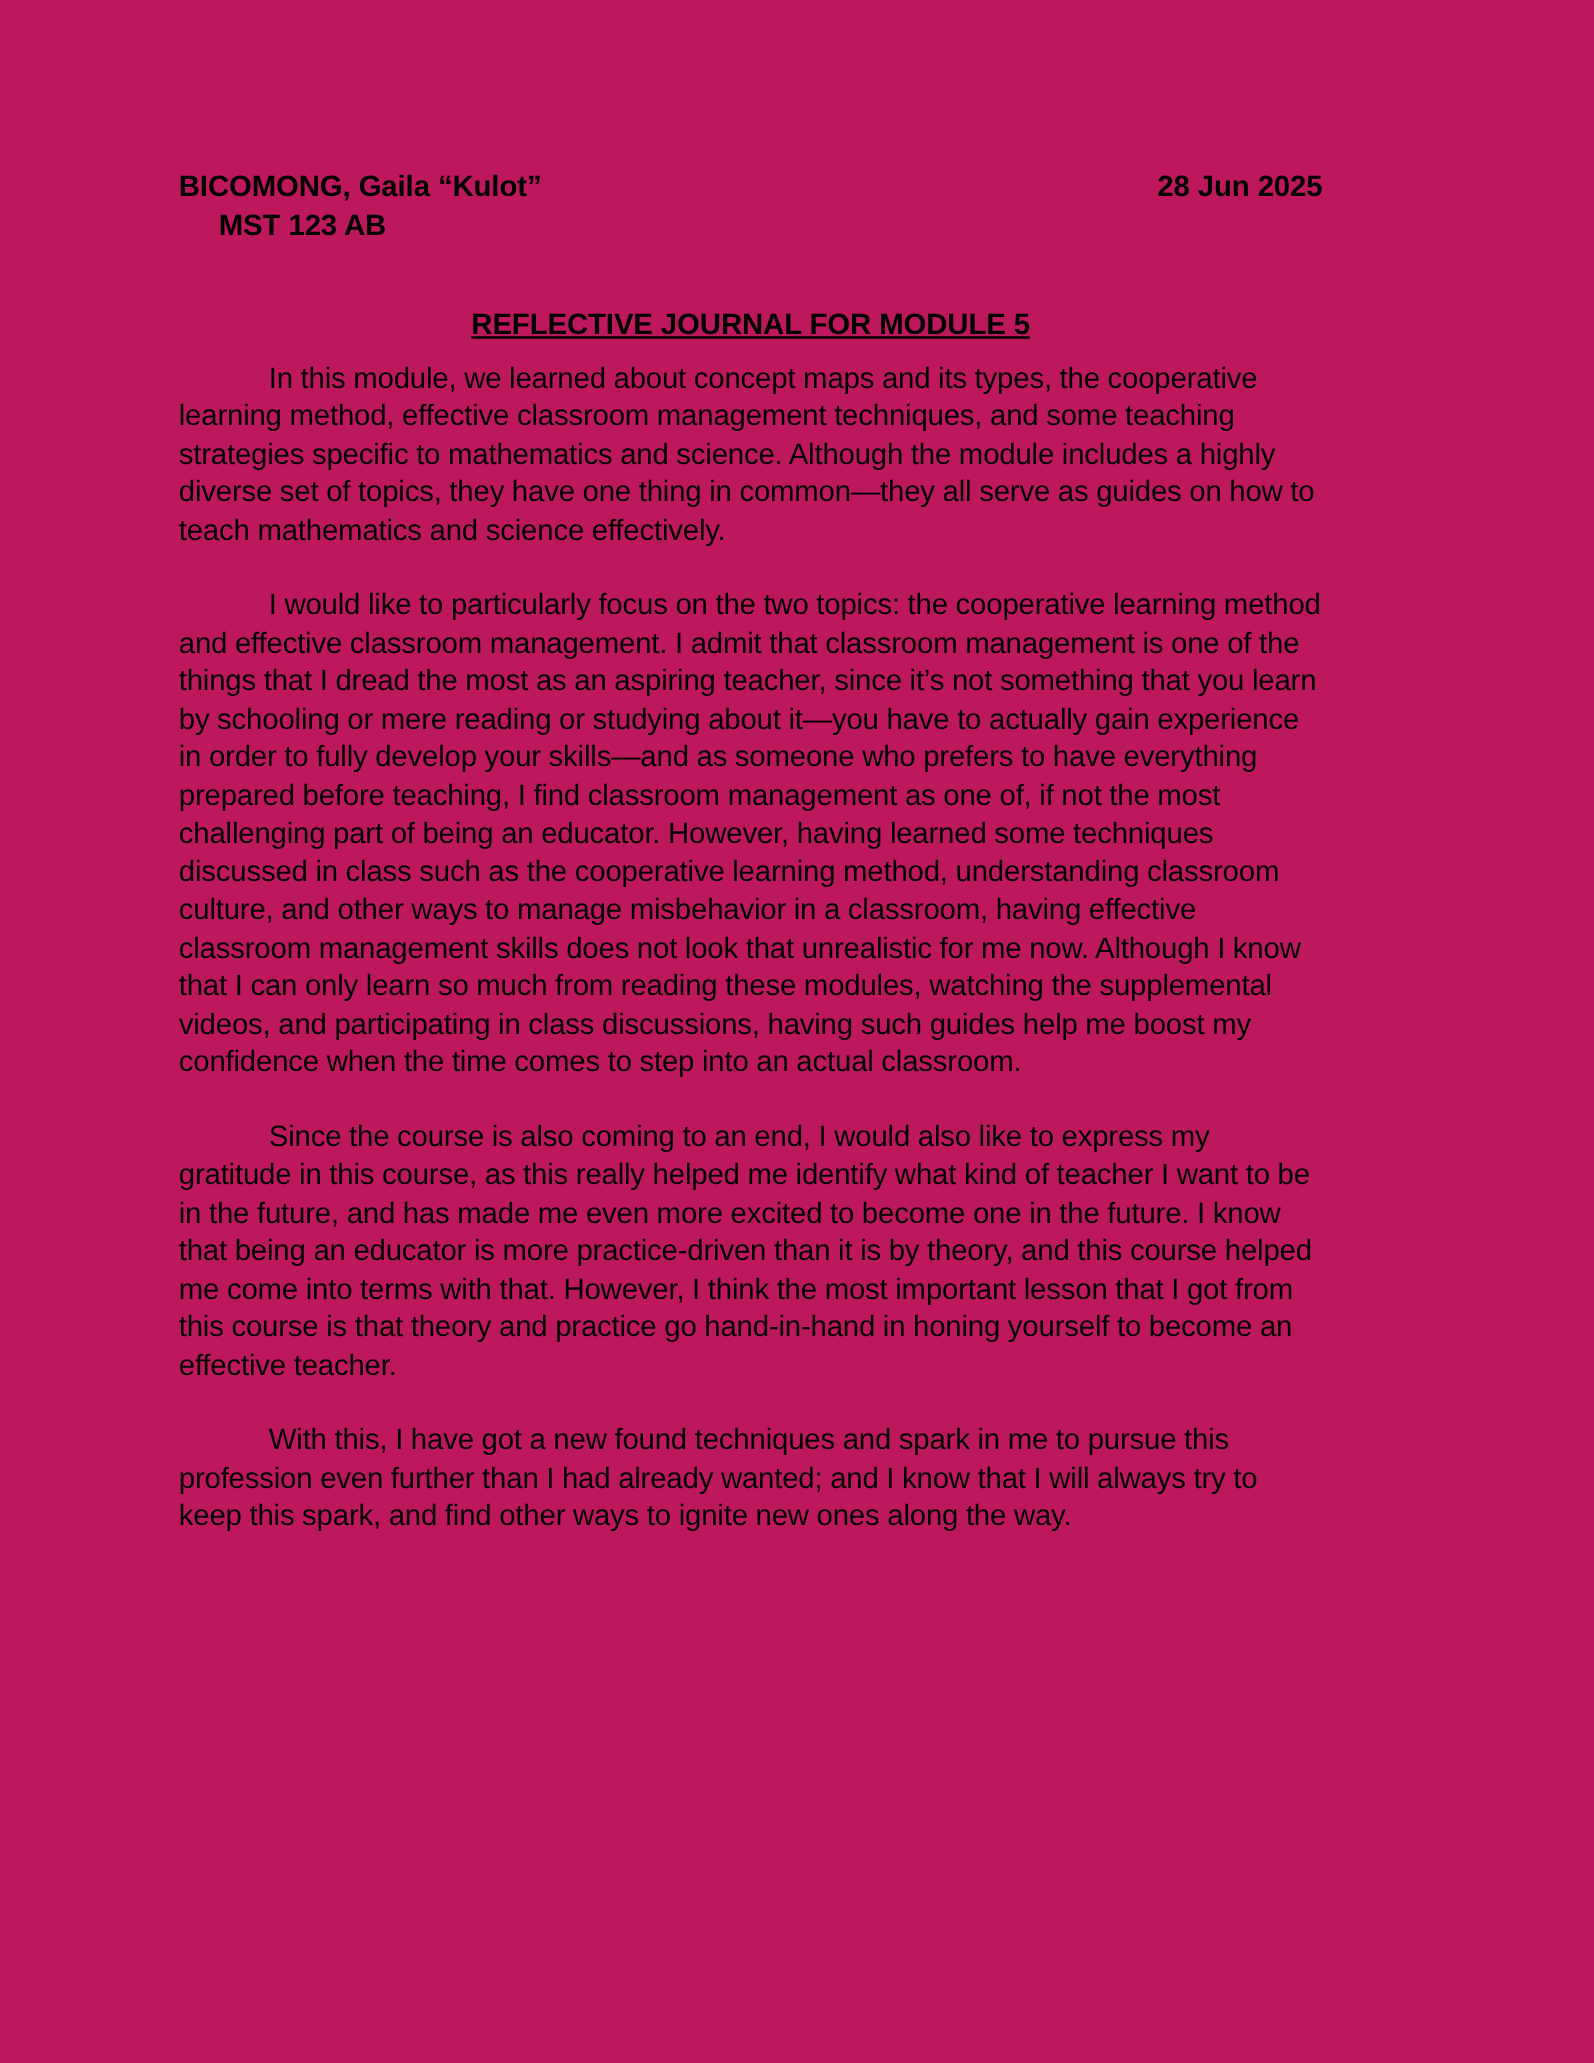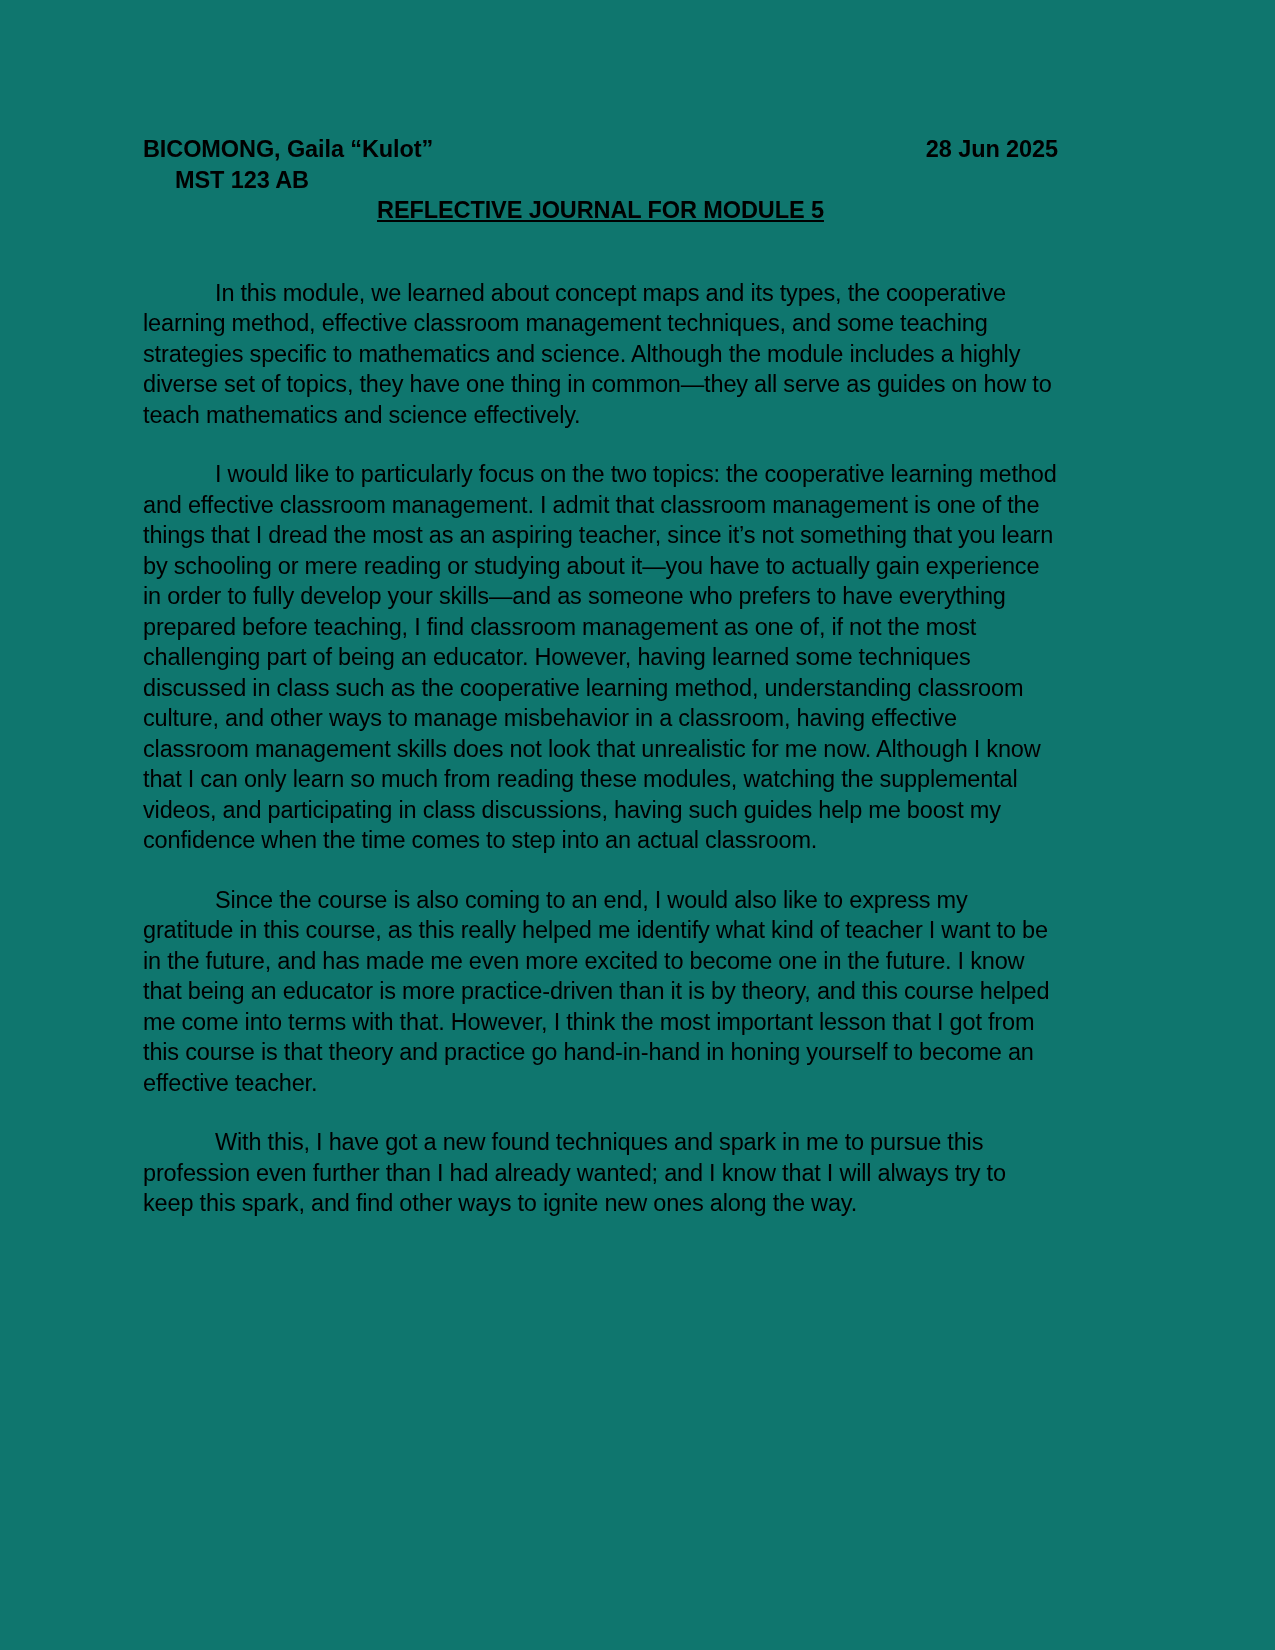--- a/index.html
+++ b/index.html
@@ -5,21 +5,21 @@
   html, body {
     margin: 0;
     padding: 0;
     background: #ffffff;
   }
   .page {
     position: relative;
     width: 1275px;
     height: 1650px;
     margin: 0 auto;
-    background: #0f766e;
+    background: #be185d;
     box-sizing: border-box;
     overflow: hidden;
   }
   .content {
     position: absolute;
     left: 143px;
     top: 134px;
     width: 915px;
   }
   .doc-text {
@@ -39,29 +39,30 @@
     justify-content: space-between;
     align-items: baseline;
     white-space: nowrap;
   }
   .header-line2 {
     white-space: nowrap;
     margin-left: 32px;
   }
   .title-wrap {
     text-align: center;
+    margin-top: 49px;
   }
   .doc-title {
     font-weight: bold;
     text-decoration: underline;
     text-underline-offset: 2px;
     letter-spacing: -0.1px;
   }
   .body-block {
-    margin-top: 52px;
+    margin-top: 12px;
   }
   p.para {
     margin: 0 0 29px 0;
     text-indent: 72px;
     text-align: left;
     word-spacing: -0.2px;
     letter-spacing: -0.15px;
   }
   p.para:last-child {
     margin-bottom: 0;

